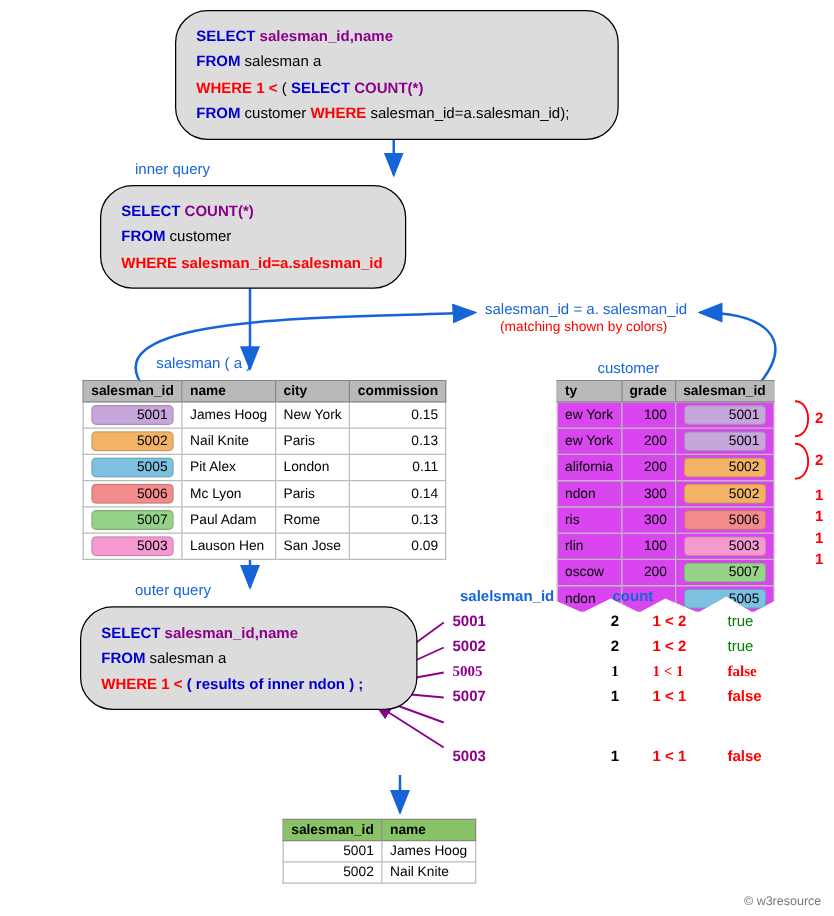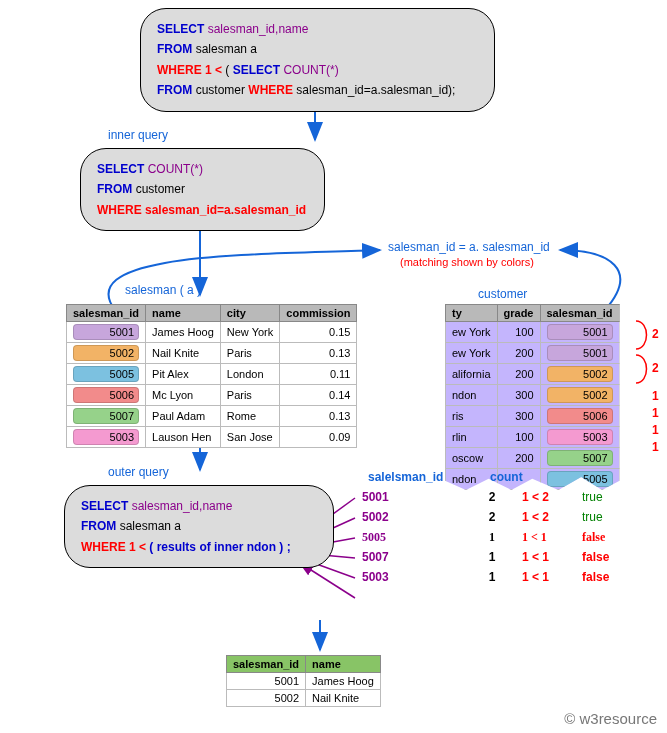--- a/index.html
+++ b/index.html
@@ -15,21 +15,21 @@
   }
   .sql-box {
     background: #dcdcdc;
     border: 1px solid #000;
     border-radius: 26px;
     padding: 10px 16px;
     line-height: 1.7;
     position: absolute;
   }
   .kw-blue { color: #0000cd; font-weight: bold; }
-  .kw-purple { color: #8b008b; font-weight: normal; }
+  .kw-purple { color: #8b008b; font-weight: bold; }
   .kw-red { color: #ff0000; font-weight: bold; }
   .kw-black { color: #000; }
   .label { position: absolute; }
   .label-blue { color: #1565d8; }
   .label-red { color: #ff0000; }
   .tbl { position: absolute; border-collapse: collapse; font-size: 11px; }
   .tbl th {
     background: #b9b9b9;
     border: 1px solid #888;
     padding: 2px 6px;
@@ -41,30 +41,30 @@
     border: 1px solid #bbb;
     padding: 2px 6px;
     text-align: left;
   }
   .tbl td.num { text-align: right; }
   .id-chip { display:inline-block; width:100%; text-align:right; padding:1px 4px; border:1px solid rgba(0,0,0,0.15); border-radius: 4px; }
   .result-tbl th { background:#88c466; color:#000; }
   .torn { position:absolute; }
   .torn table { border-collapse: collapse; font-size:11px; }
   .torn th { background:#b9b9b9; border:1px solid #888; padding:2px 6px; text-align:left; font-weight:bold; }
-  .torn td { background:#c4b5fd; border:1px solid #bbb; padding:2px 6px; }
+  .torn td { background:#d946ef; border:1px solid #bbb; padding:2px 6px; }
   .torn td.num { text-align:right; }
   .torn-mask {
     clip-path: polygon(0 0, 100% 0, 100% 95%, 90% 100%, 78% 93%, 65% 100%, 50% 94%, 38% 100%, 25% 94%, 12% 100%, 0 95%);
   }
   .arrow-svg { position:absolute; left:0; top:0; width:667px; height:733px; pointer-events:none; }
   .purple-id { color:#8b008b; }
   .true { color:#008000; font-weight:normal; }
   .false { color:#ff0000; font-weight:bold; }
-  .w3 { position:absolute; bottom:6px; right:10px; font-size:15px; color:#777; }
+  .w3 { position:absolute; bottom:6px; right:10px; font-size:10px; color:#777; }
 </style>
 </head>
 <body>
 
 <svg class="arrow-svg">
   <defs>
     <marker id="ah-blue" markerWidth="10" markerHeight="8" refX="9" refY="4" orient="auto">
       <path d="M0,0 L10,4 L0,8 Z" fill="#1565d8"></path>
     </marker>
     <marker id="ah-purple" markerWidth="10" markerHeight="8" refX="9" refY="4" orient="auto">
@@ -245,21 +245,21 @@
 </div>
 
 <div class="label label-blue" style="left:368px; top:470px; font-weight:bold;">salelsman_id</div>
 <div class="label label-blue" style="left:490px; top:470px; font-weight:bold;">count</div>
 
 <div id="eval-box" style="position:absolute; left:362px; top:490px;">
     <div style="height: 20px; white-space: nowrap;"><span class="purple-id" style="font-weight: bold; display: inline-block; width: 100px;">5001</span><span style="font-weight: bold; display: inline-block; width: 60px; text-align: center;">2</span><span style="color: rgb(255, 0, 0); font-weight: bold; display: inline-block; width: 60px;">1 &lt; 2</span><span class="true">true</span></div>
     <div style="height: 20px; white-space: nowrap;"><span class="purple-id" style="font-weight: bold; display: inline-block; width: 100px;">5002</span><span style="font-weight: bold; display: inline-block; width: 60px; text-align: center;">2</span><span style="color: rgb(255, 0, 0); font-weight: bold; display: inline-block; width: 60px;">1 &lt; 2</span><span class="true">true</span></div>
     <div style="height: 20px; white-space: nowrap; font-family: Liberation Serif, serif;"><span class="purple-id" style="font-weight: bold; display: inline-block; width: 100px;">5005</span><span style="font-weight: bold; display: inline-block; width: 60px; text-align: center;">1</span><span style="color: rgb(255, 0, 0); font-weight: bold; display: inline-block; width: 60px;">1 &lt; 1</span><span class="false">false</span></div>
     <div style="height: 20px; white-space: nowrap;"><span class="purple-id" style="font-weight: bold; display: inline-block; width: 100px;">5007</span><span style="font-weight: bold; display: inline-block; width: 60px; text-align: center;">1</span><span style="color: rgb(255, 0, 0); font-weight: bold; display: inline-block; width: 60px;">1 &lt; 1</span><span class="false">false</span></div>
-    <div style="height: 20px; white-space: nowrap;"><span class="purple-id" style="font-weight: bold; display: inline-block; width: 100px;">5003</span><span style="font-weight: bold; display: inline-block; width: 60px; text-align: center;">1</span><span style="color: rgb(255, 0, 0); font-weight: bold; display: inline-block; width: 60px;">1 &lt; 1</span><span class="false">false</span></div>
+    <div style="height: 20px; white-space: nowrap; margin-top: 28px;"><span class="purple-id" style="font-weight: bold; display: inline-block; width: 100px;">5003</span><span style="font-weight: bold; display: inline-block; width: 60px; text-align: center;">1</span><span style="color: rgb(255, 0, 0); font-weight: bold; display: inline-block; width: 60px;">1 &lt; 1</span><span class="false">false</span></div>
   </div>
 
 <table class="tbl result-tbl" style="left:226px; top:655px;">
   <thead>
       <tr id="res-head">
         <th>salesman_id</th>
         <th>name</th>
       </tr>
     </thead>
   <tbody id="res-body">

